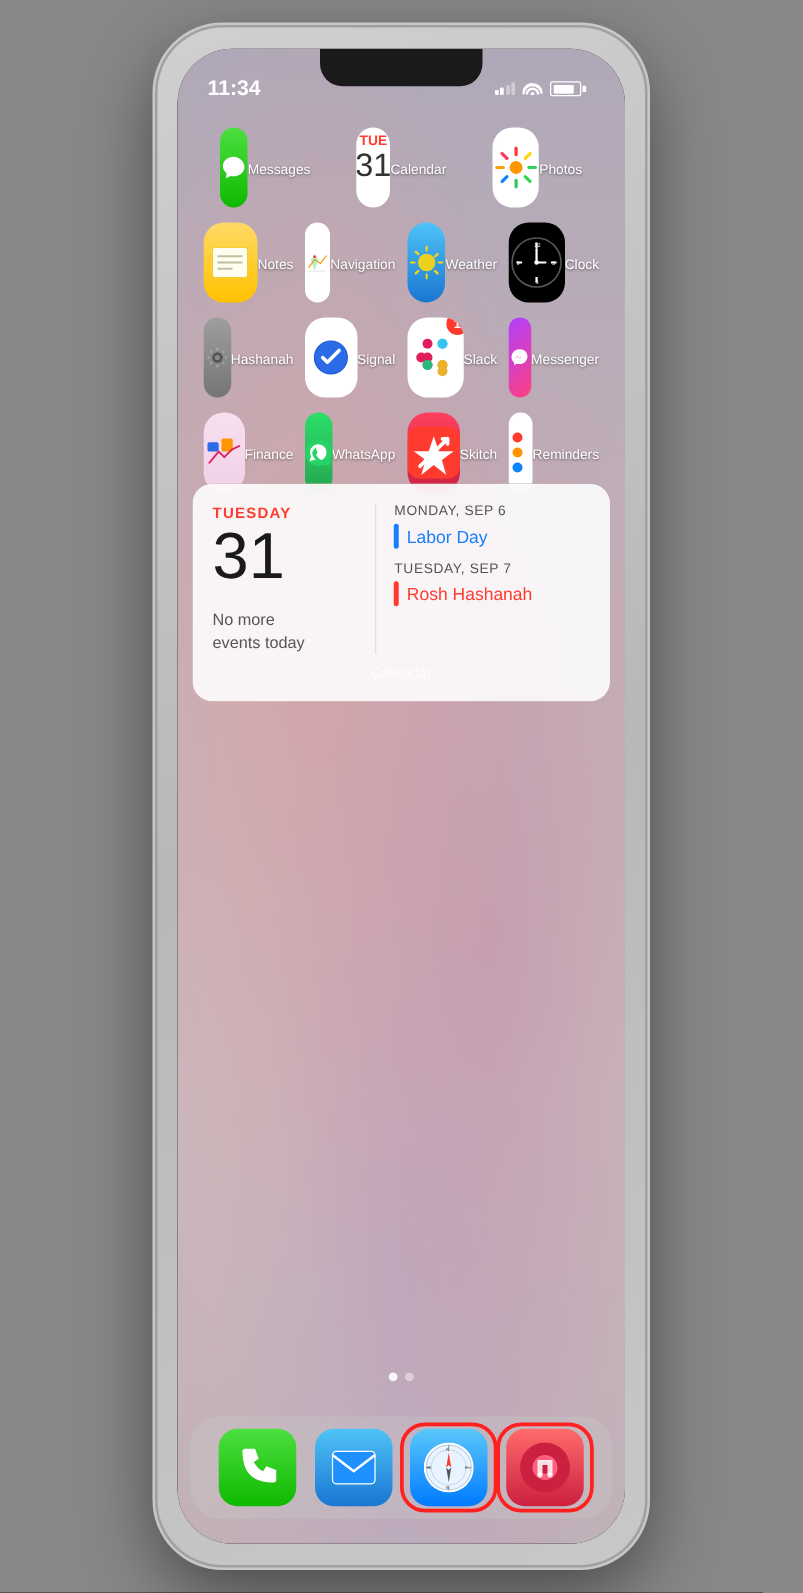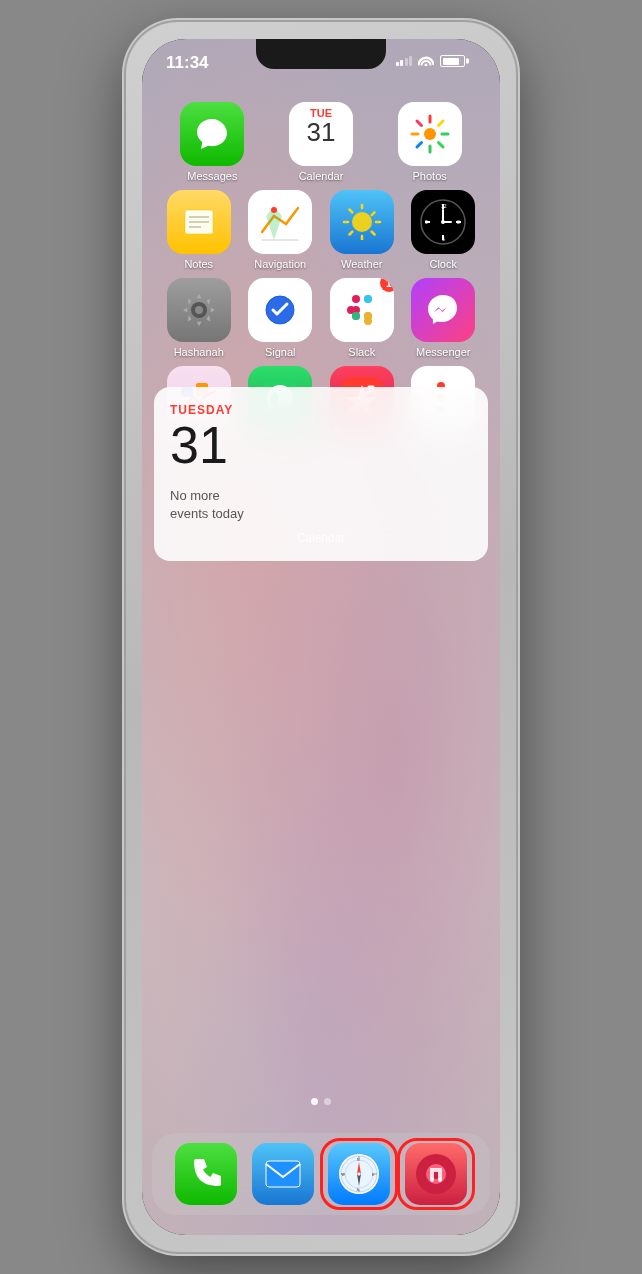--- a/index.html
+++ b/index.html
@@ -54,21 +54,21 @@
     }
 
     
     .status-bar {
       position: absolute;
       top: 0;
       left: 0;
       right: 11px;
       height: 50px;
       display: flex;
-      align-items: flex-start;
+      align-items: center;
       justify-content: space-between;
       padding: 14px 24px 0;
       z-index: 10;
     }
 
     .status-time {
       color: white;
       font-size: 17px;
       font-weight: 600;
     }
@@ -149,21 +149,21 @@
     }
 
     .app-row {
       display: flex;
       justify-content: space-around;
       margin-bottom: 8px;
     }
 
     .app-item {
       display: flex;
-      flex-direction: column;
+      flex-direction: row;
       align-items: center;
       width: 72px;
       cursor: pointer;
     }
 
     .app-icon {
       width: 64px;
       height: 64px;
       border-radius: 16px;
       display: flex;
@@ -666,20 +666,32 @@
 
       <div class="calendar-widget">
         <div class="widget-content">
           <div class="widget-left">
             <div class="widget-day-name">TUESDAY</div>
             <div class="widget-date-num">31</div>
             <div class="widget-no-events">
               No more<br>events today
             </div>
           </div>
+          <div class="widget-right">
+            <div class="widget-event-date">MONDAY, SEP 6</div>
+            <div class="widget-event-item">
+              <div class="event-dot event-dot-blue"></div>
+              <span class="event-name-labor">Labor Day</span>
+            </div>
+            <div class="widget-event-date">TUESDAY, SEP 7</div>
+            <div class="widget-event-item">
+              <div class="event-dot event-dot-red"></div>
+              <span class="event-name-rosh">Rosh Hashanah</span>
+            </div>
+          </div>
         </div>
         <div class="widget-label">Calendar</div>
       </div>
 
       <div class="page-dots">
         <div class="dot dot-active"></div>
         <div class="dot dot-inactive"></div>
       </div>
 
       <div class="dock">

